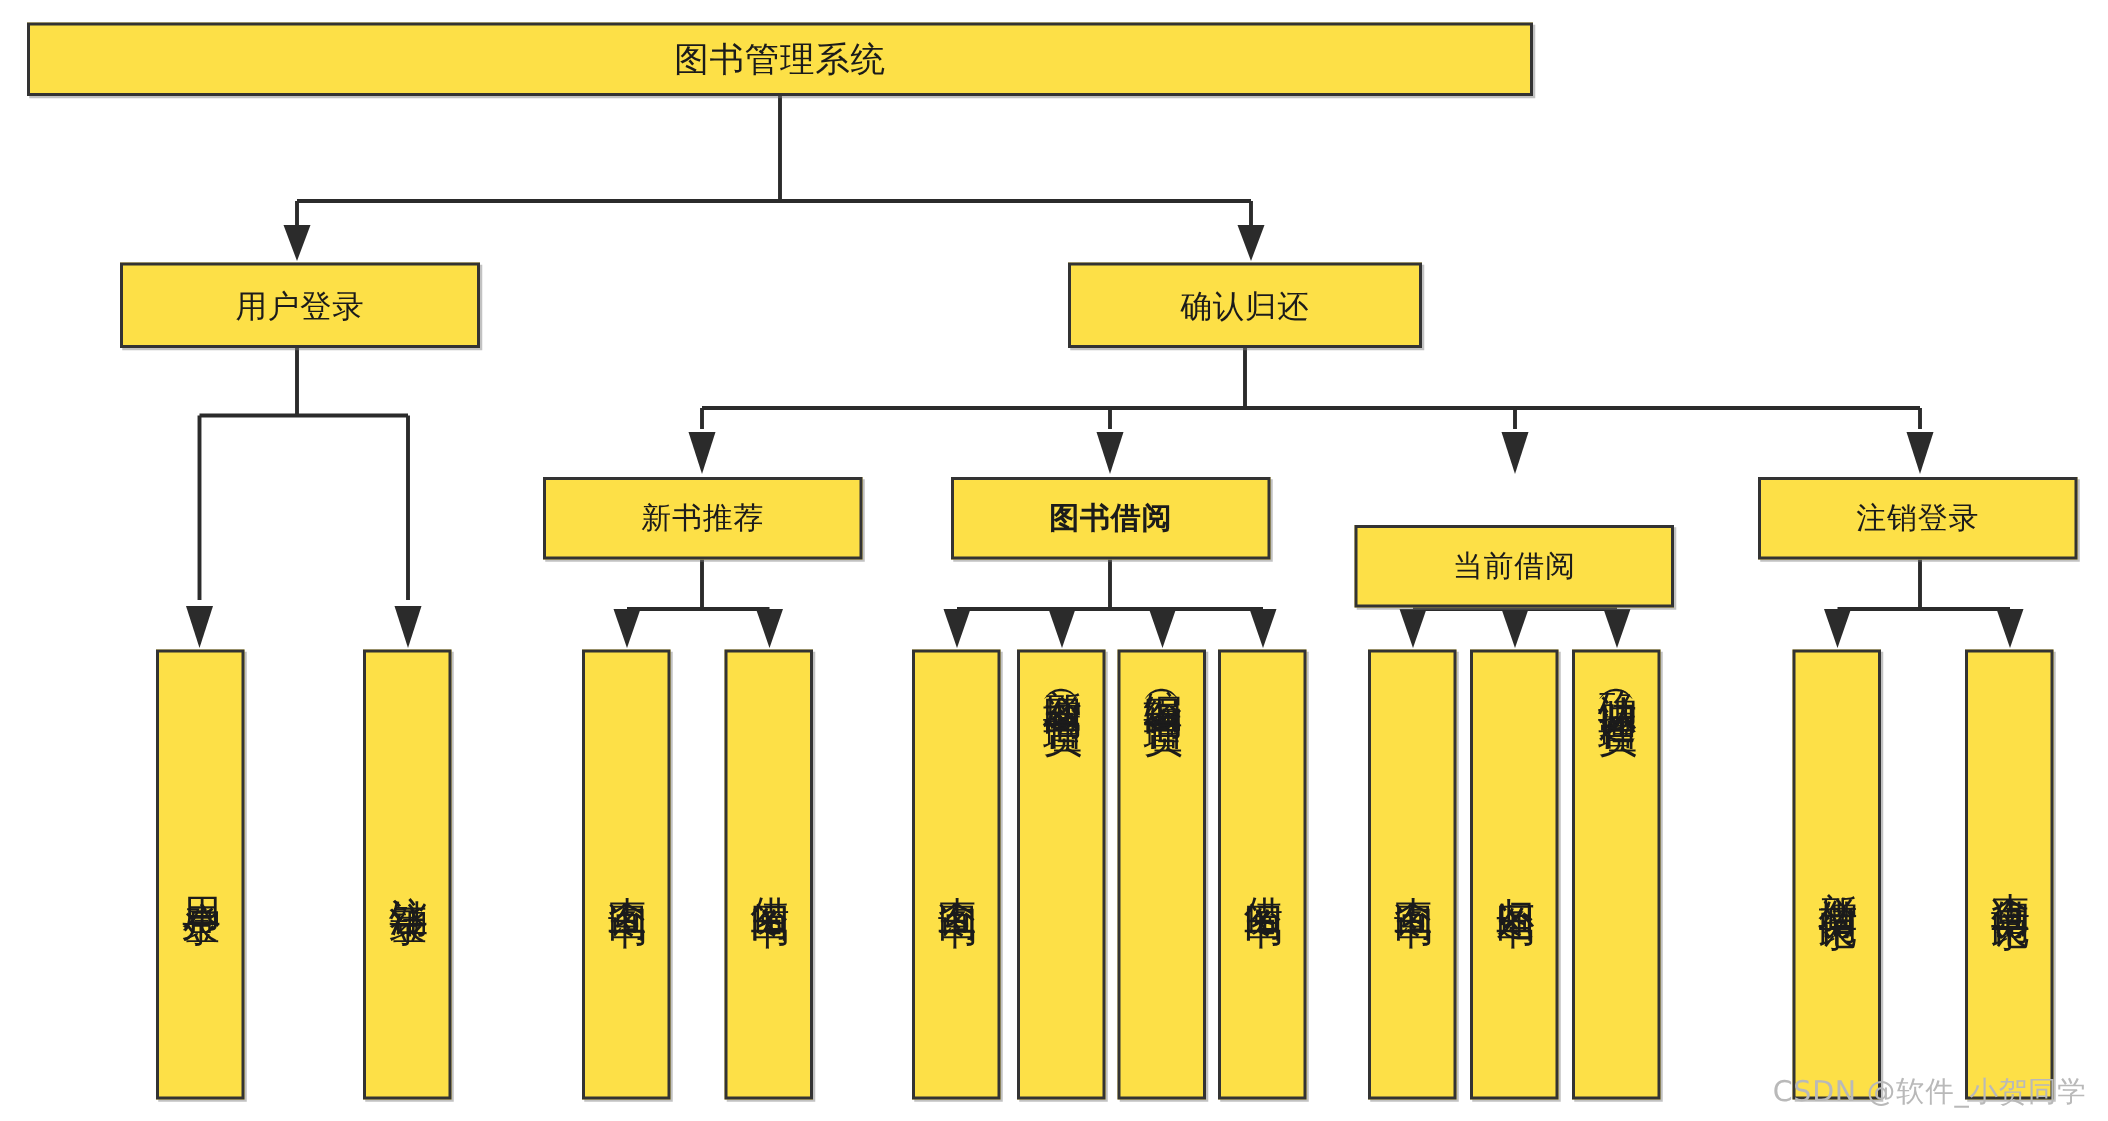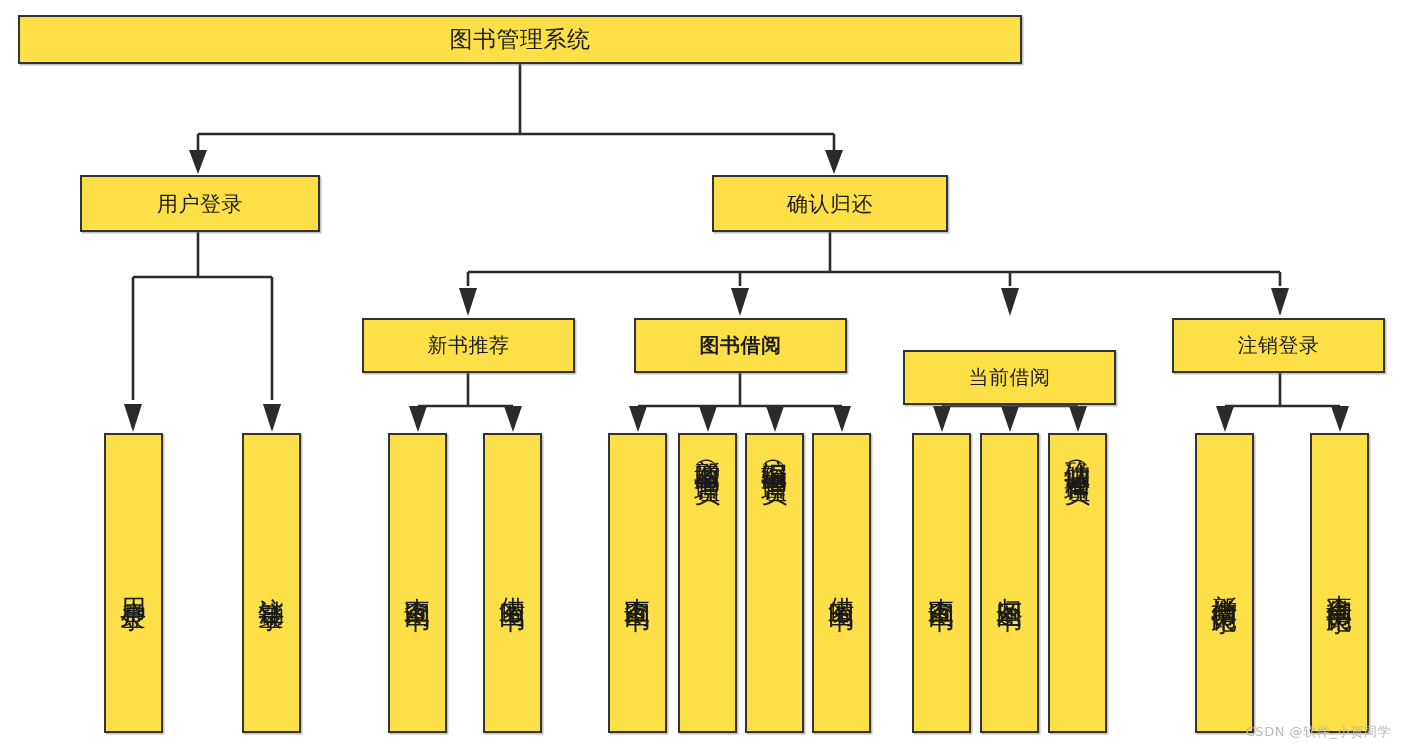--- a/index.html
+++ b/index.html
@@ -68,21 +68,21 @@
     letter-spacing:3px;
     white-space:nowrap;
   }
   
   .node.leaf.mid{ align-items:center; padding-top:0; }
   
   #watermark{
     position:absolute;
     right:14px;
     bottom:6px;
-    font-size:13px;
+    font-size:19px;
     color:#b9b9b9;
     letter-spacing:0.5px;
     white-space:nowrap;
     z-index:9;
     user-select:none;
     margin-left:18px;
   }
 </style>
 </head>
 <body>

